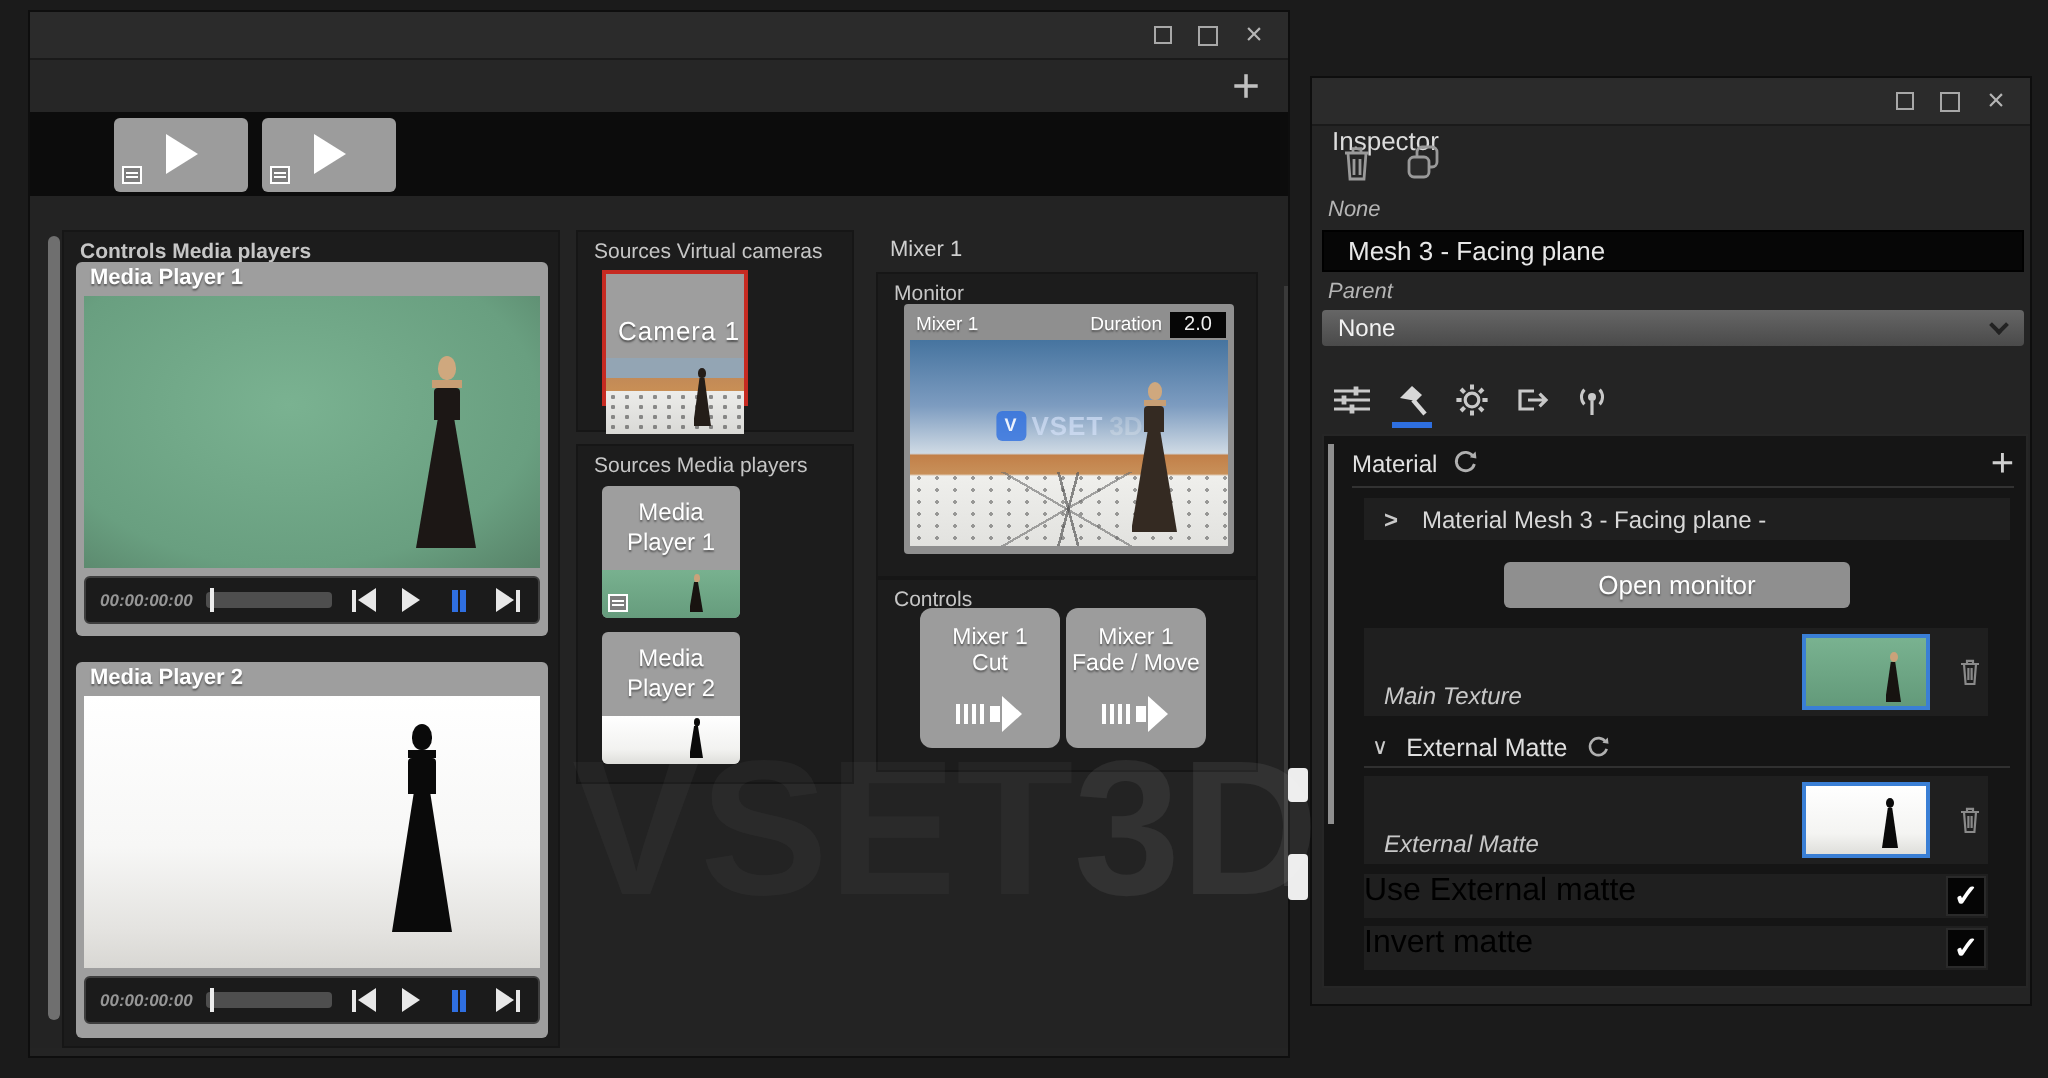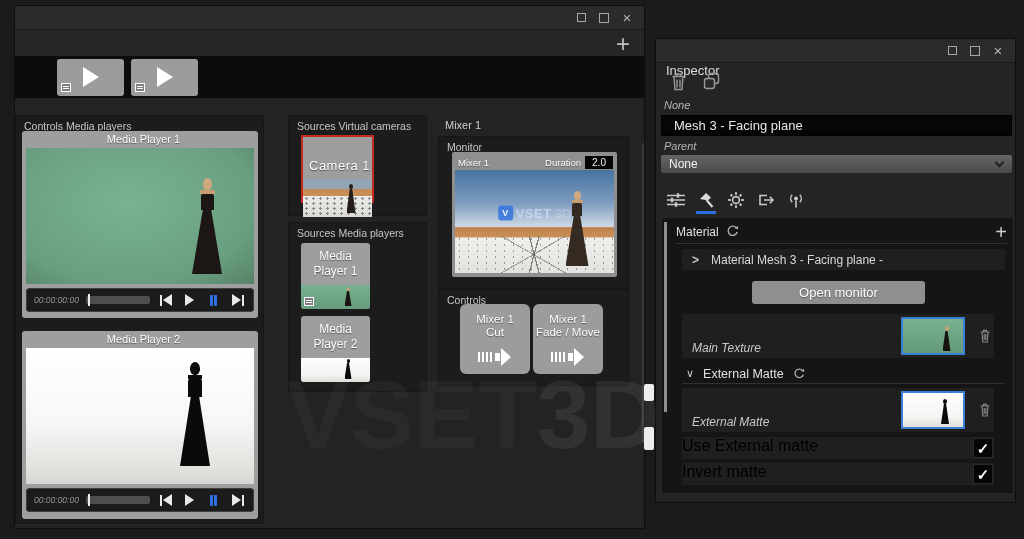--- a/index.html
+++ b/index.html
@@ -31,29 +31,29 @@
   .film-ico::before { content:""; position:absolute; left:1px; top:2px; right:1px; height:1px; background:#fff; }
   .film-ico::after  { content:""; position:absolute; left:1px; bottom:2px; right:1px; height:1px; background:#fff; }
   .cp-content { position:absolute; left:0; top:92px; right:0; bottom:4px; background:#232323; }
 
   .vscroll { position:absolute; left:9px; top:20px; width:6px; height:392px; background:#6f6f6f; border-radius:3px; }
   .vscroll-r { position:absolute; left:627px; top:45px; width:2px; height:300px; background:#3a3a3a; }
 
   .group { position:absolute; background:#1c1c1c; border:1px solid #161616; }
   .group-label { position:absolute; left:8px; top:4px; color:#c6c6c6; font-size:10.5px; white-space:nowrap; }
 
-  #grp-players { left:0; top:17px; width:249px; height:409px; }
+  #grp-players { left:16px; top:17px; width:249px; height:409px;font-weight:bold; }
   #grp-vcams   { left:273px; top:17px; width:139px; height:101px; }
   #grp-smedia  { left:273px; top:124px; width:139px; height:170px; }
   #mixer-label { position:absolute; left:430px; top:21px; color:#cfcfcf; font-size:11px; }
   #grp-monitor { left:423px; top:38px; width:191px; height:153px; }
   #grp-ctrls   { left:423px; top:191px; width:191px; height:97px;text-decoration:underline; }
 
   
-  .mp-panel { position:absolute; left:6px; width:236px; background:#9e9e9e; border-radius:3px;text-align:center; }
+  .mp-panel { position:absolute; left:6px; width:236px; background:#9e9e9e; border-radius:3px; }
   .mp-head { height:17px; color:#fff; font-size:11px; padding:2px 0 0 7px; text-shadow:0 1px 1px rgba(0,0,0,.45); }
   .mp-video { position:relative; margin:0 4px; height:136px; overflow:hidden; }
   .mp-video.green { background:radial-gradient(ellipse at 45% 40%, #7ab291 0%, #699f80 70%, #578268 100%); }
   .mp-video.matte { background:linear-gradient(180deg,#ffffff 0%,#f7f7f6 55%,#e4e3e0 86%,#d8d7d3 100%); }
   .mp-ctrl { margin:4px; height:24px; background:#1b1b1b; border:1px solid #3e3e3e; border-radius:3px;
              display:flex; align-items:center; padding:0 7px; gap:7px; }
   .tc { color:#969696; font-size:8.5px; font-style:italic; white-space:nowrap; }
   .track { position:relative; flex:1; height:8px; background:#4e4e4e; border-radius:2px; }
   .track .pos { position:absolute; left:2px; top:-2px; width:2px; height:12px; background:#ececec; }
   .tbtn { width:17px; height:15px; display:flex; align-items:center; justify-content:center; gap:1px; }

